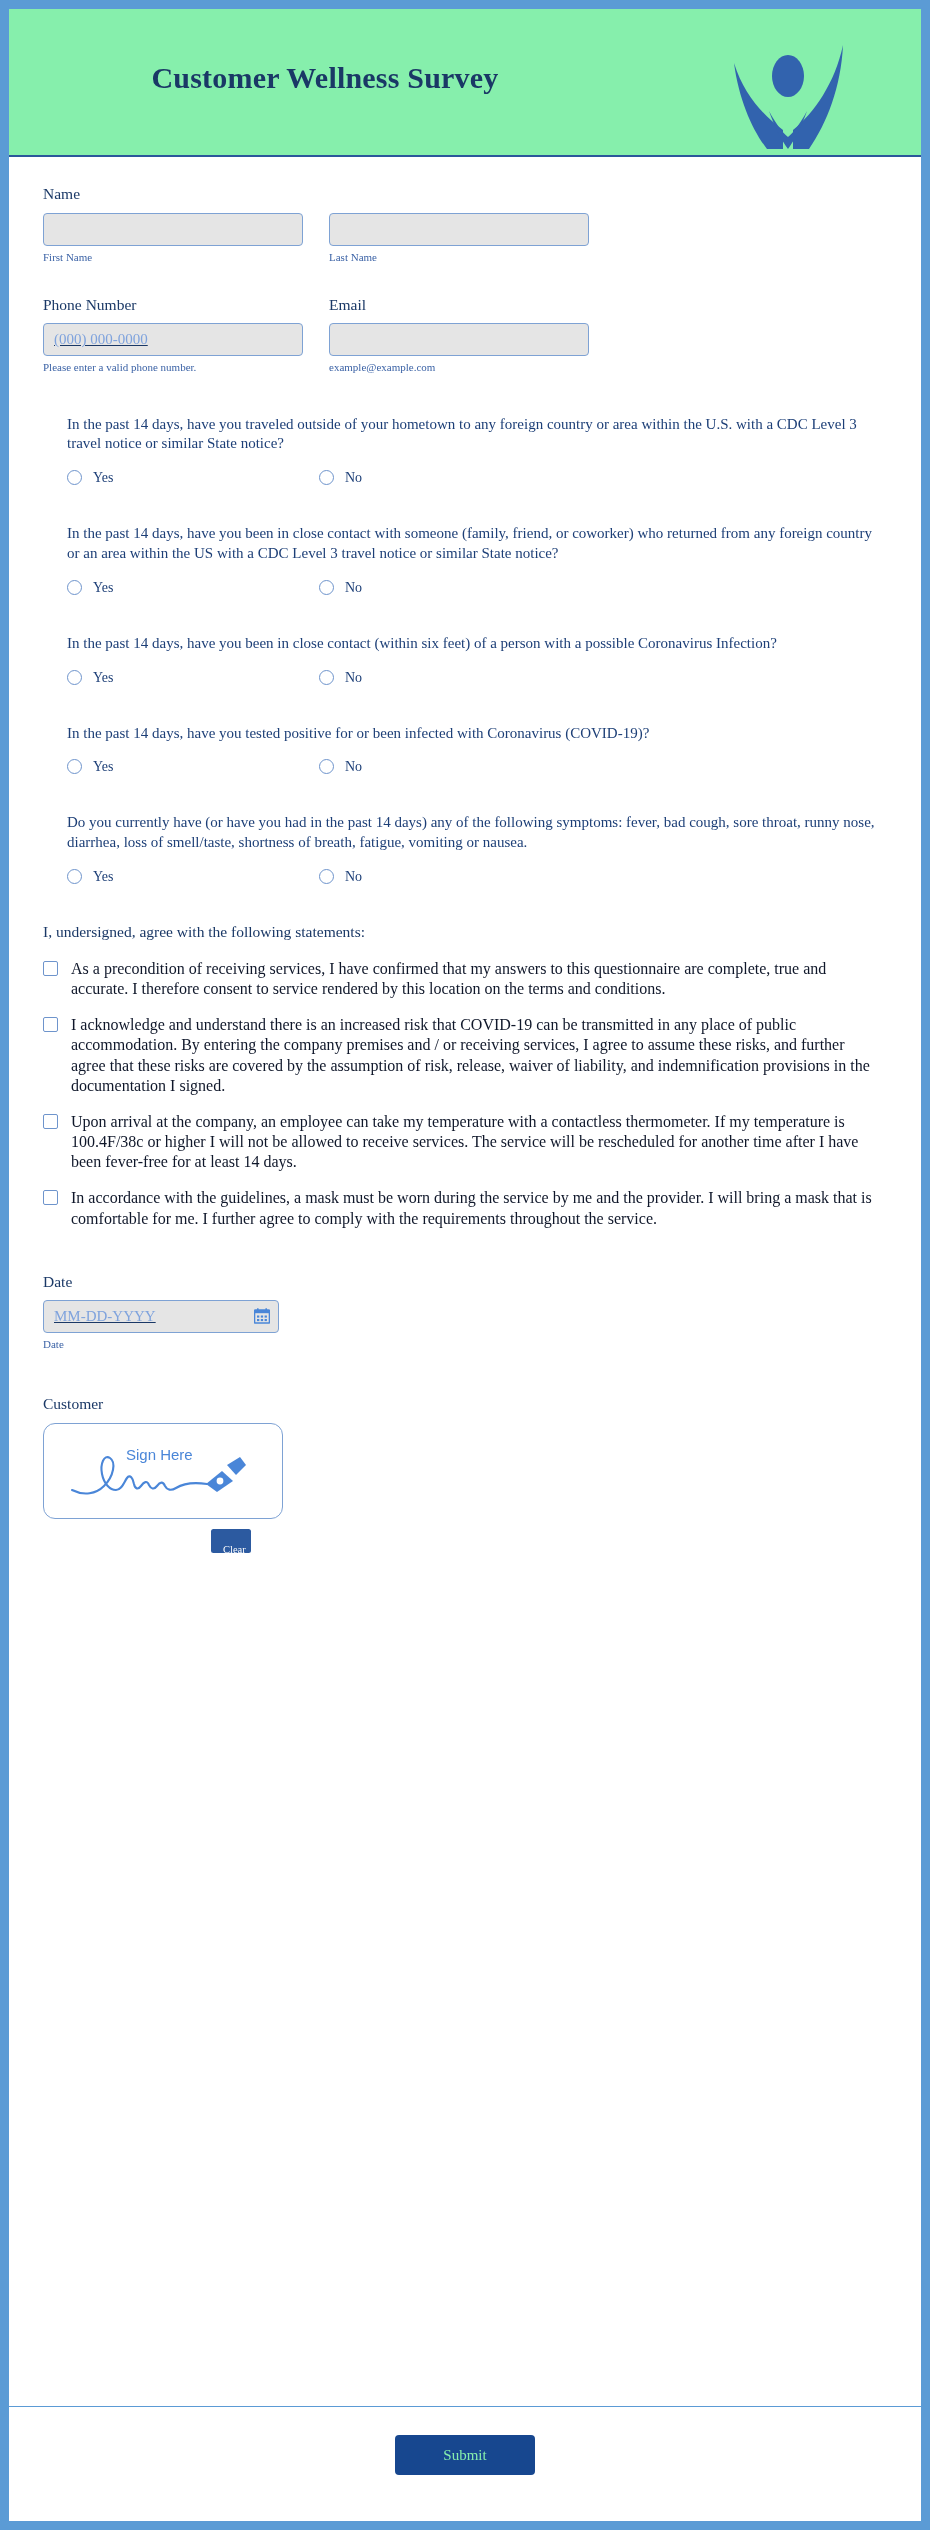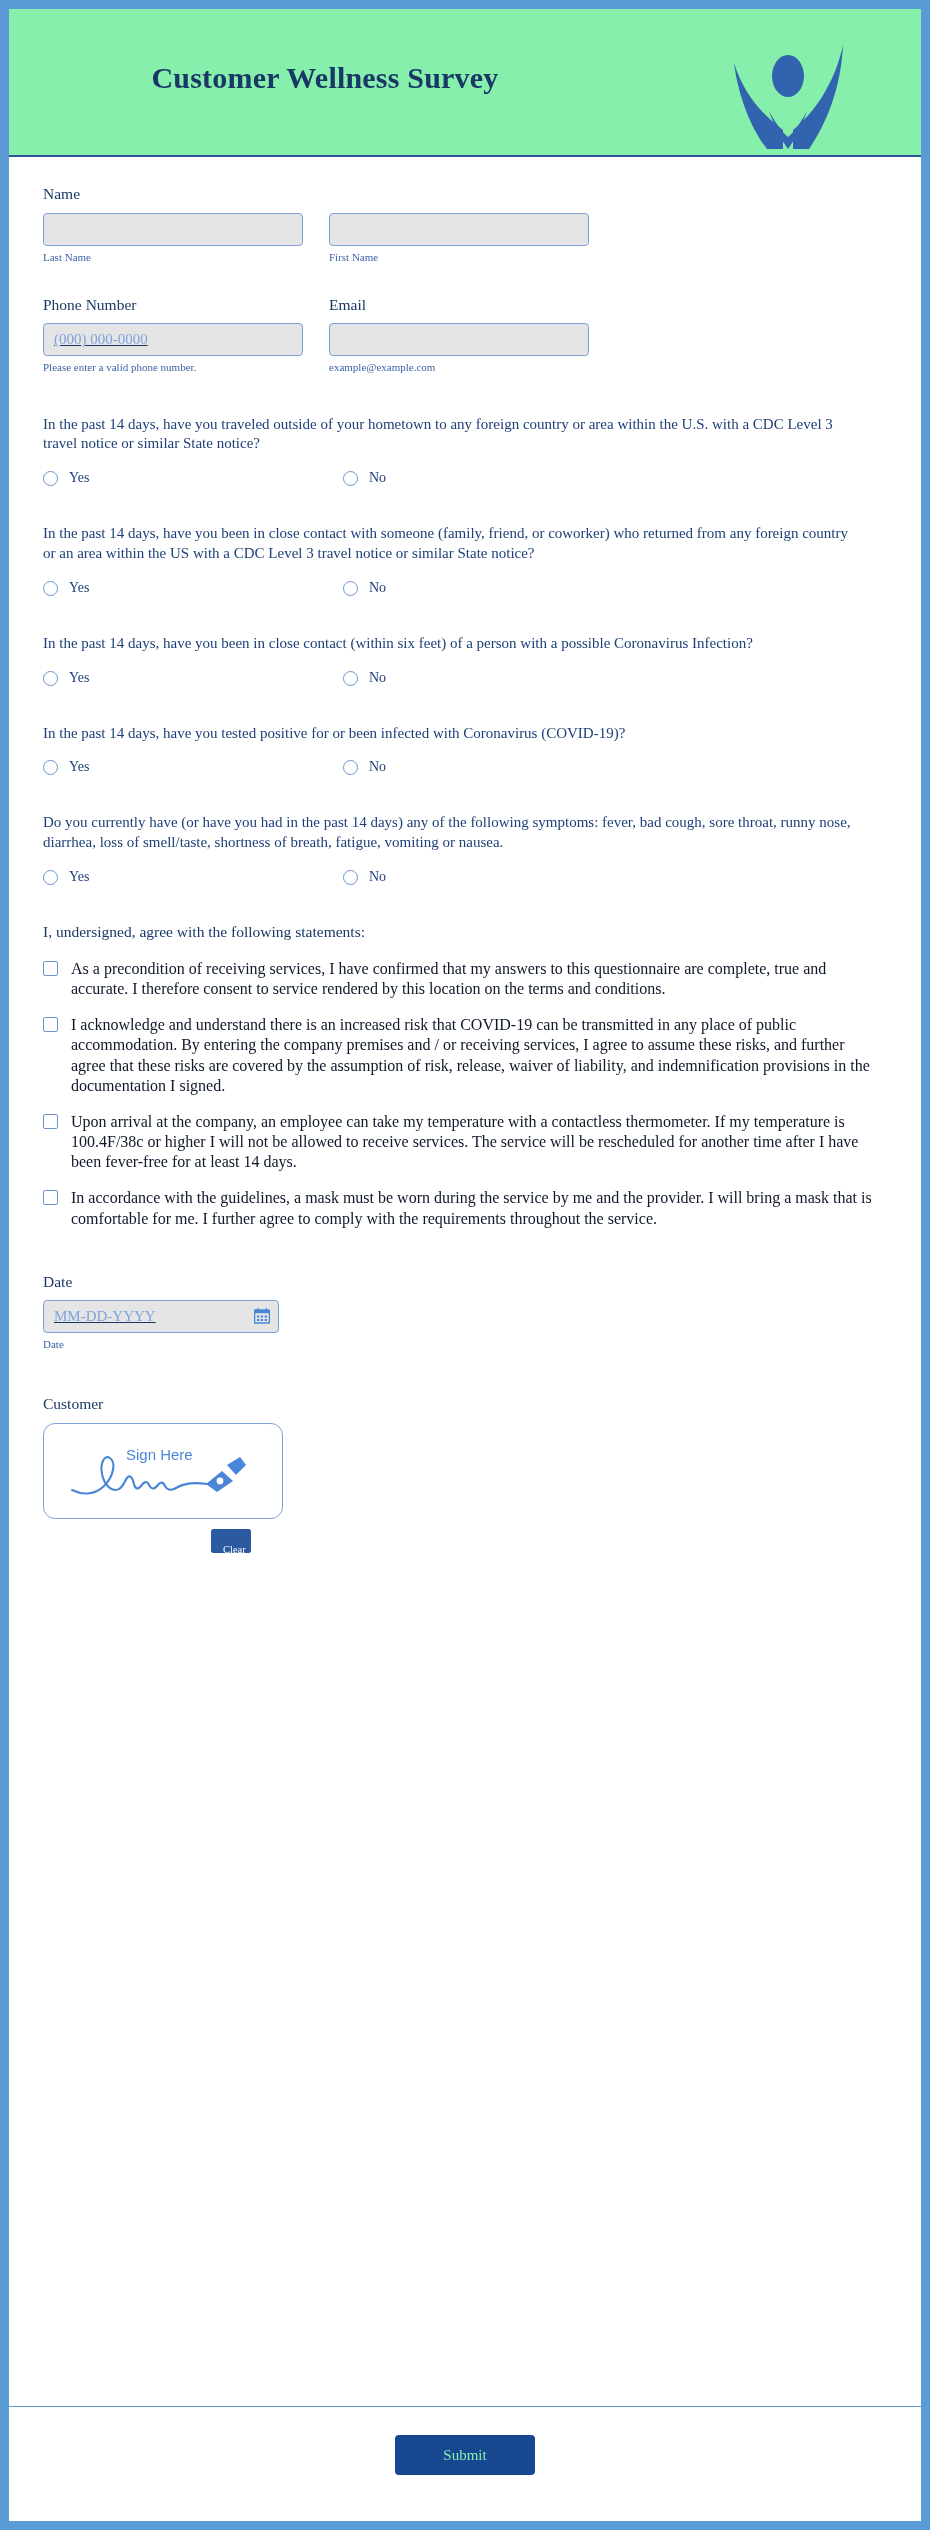--- a/index.html
+++ b/index.html
@@ -92,36 +92,36 @@
 
   .row2 {
     display: flex;
     gap: 26px;
   }
   .row2 > .col { width: 260px; }
 
   .block { margin-bottom: 26px; }
 
   
-  .question-block { margin-bottom: 38px; }
+  .question-block { margin-bottom: 38px; margin-left: 24px; }
   .question-text {
     font-size: 15px;
     line-height: 1.32;
     color: #1d3f77;
     max-width: 810px;
     margin-bottom: 16px;
   }
   .radio-row {
     display: flex;
     align-items: center;
   }
   .radio-opt {
     display: flex;
-    align-items: flex-end;
-    width: 300px;
+    align-items: flex-start;
+    width: 252px;
   }
   .radio-circle {
     width: 15px; height: 15px;
     border: 1.4px solid #6e94cc;
     border-radius: 50%;
     background: #fff;
     flex: none;
   }
   .radio-label {
     font-size: 14px;
@@ -240,25 +240,25 @@
     </div>
   </div>
 
   <div class="form-body">
 
     <div class="block">
       <div class="field-label">Name</div>
       <div class="row2">
         <div class="col">
           <input class="txt-input" type="text" placeholder="" style="">
-          <div class="sub-label">Last Name</div>
+          <div class="sub-label">First Name</div>
         </div>
         <div class="col">
           <input class="txt-input" type="text" placeholder="" style="">
-          <div class="sub-label">First Name</div>
+          <div class="sub-label">Last Name</div>
         </div>
       </div>
     </div>
 
     <div class="block" style="margin-top:32px;">
       <div class="row2">
         <div class="col">
           <div class="field-label">Phone Number</div>
           <input class="txt-input" type="text" placeholder="(000) 000-0000" style="">
           <div class="sub-label">Please enter a valid phone number.</div>

